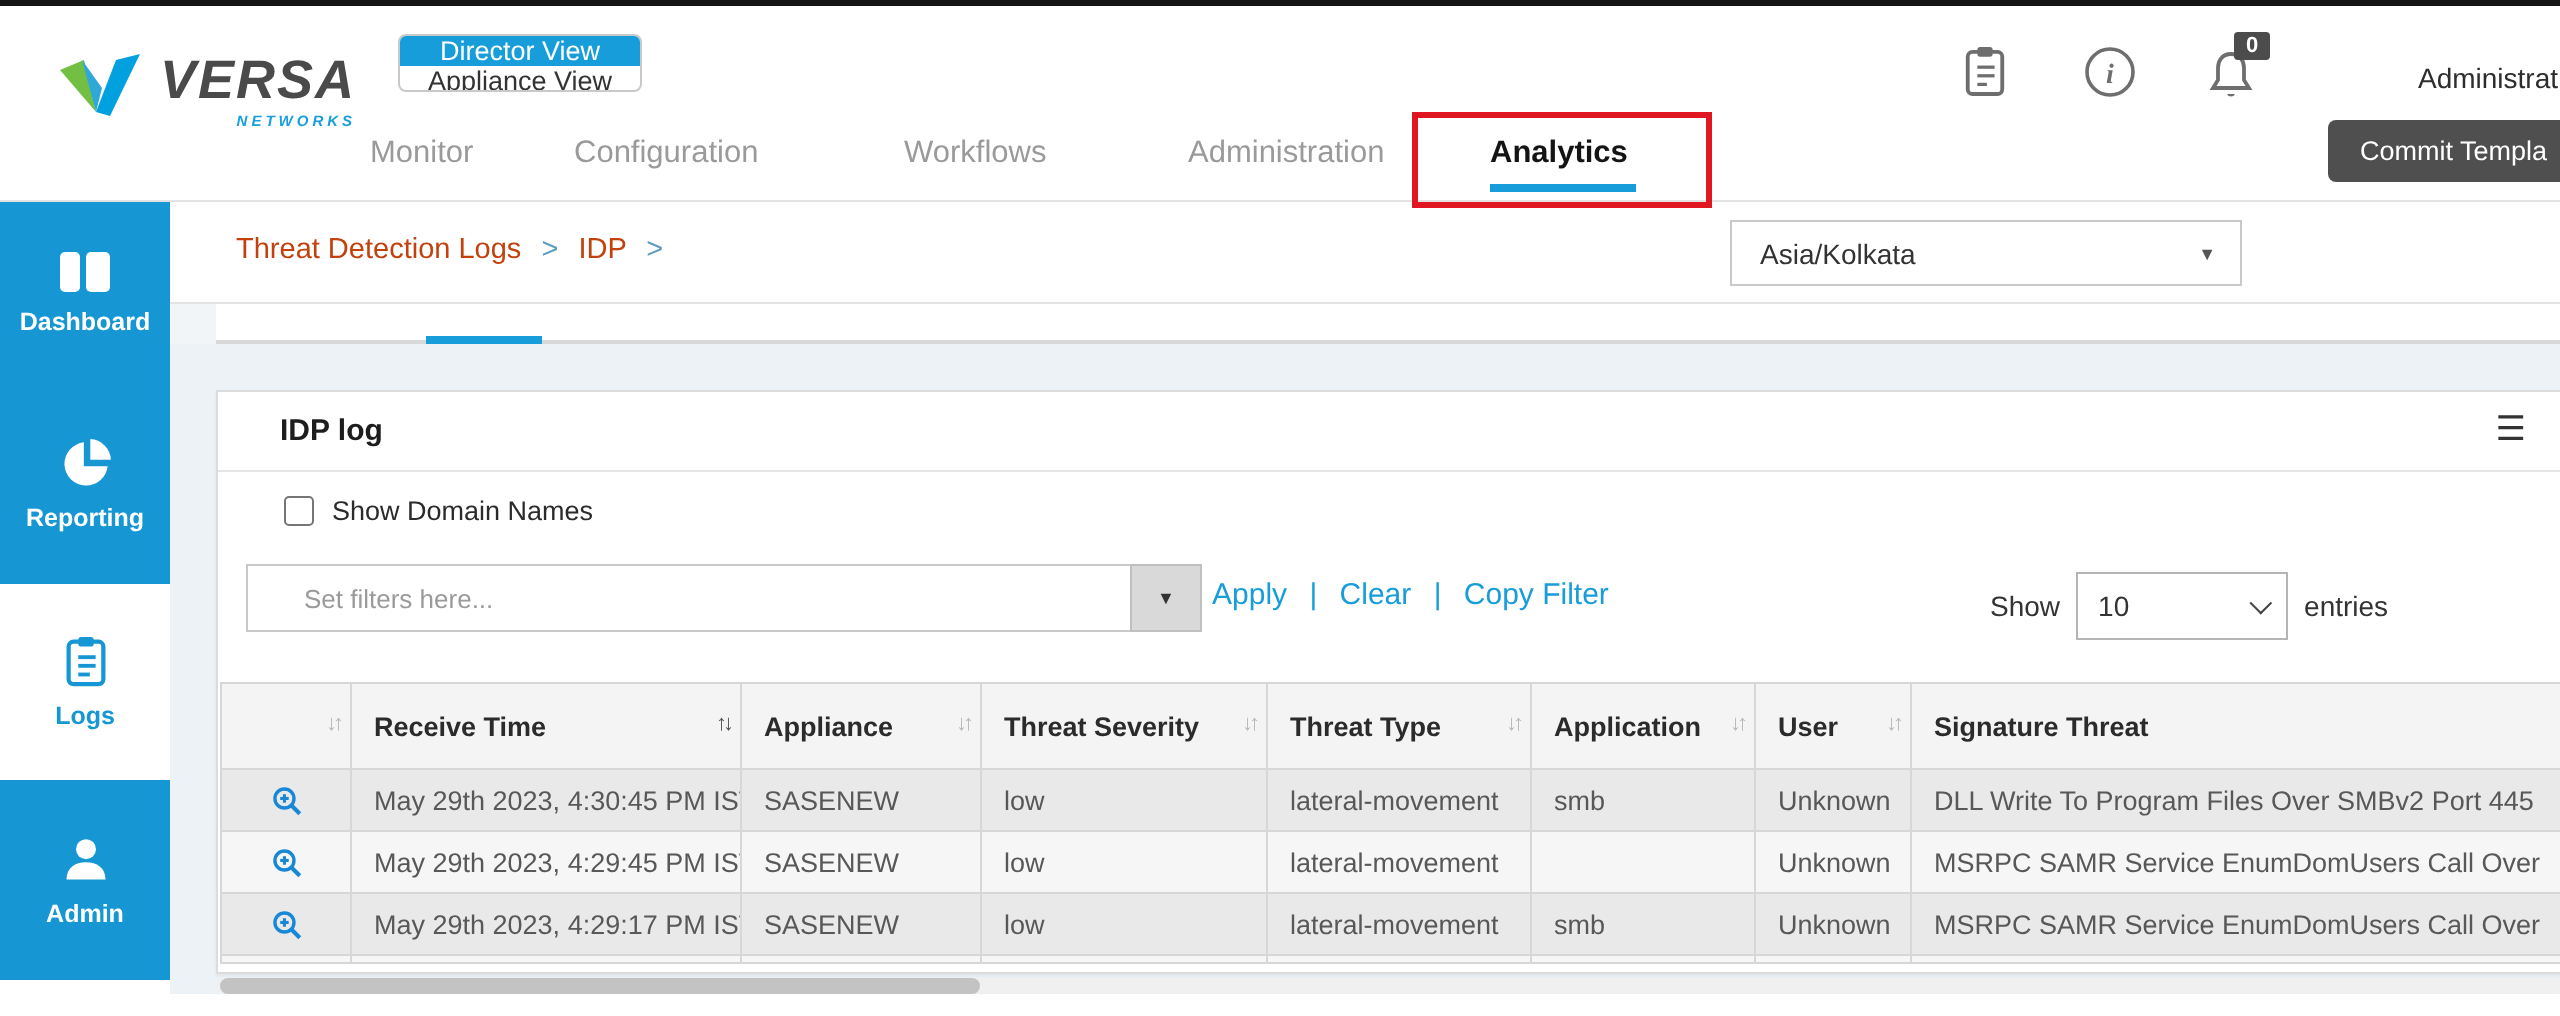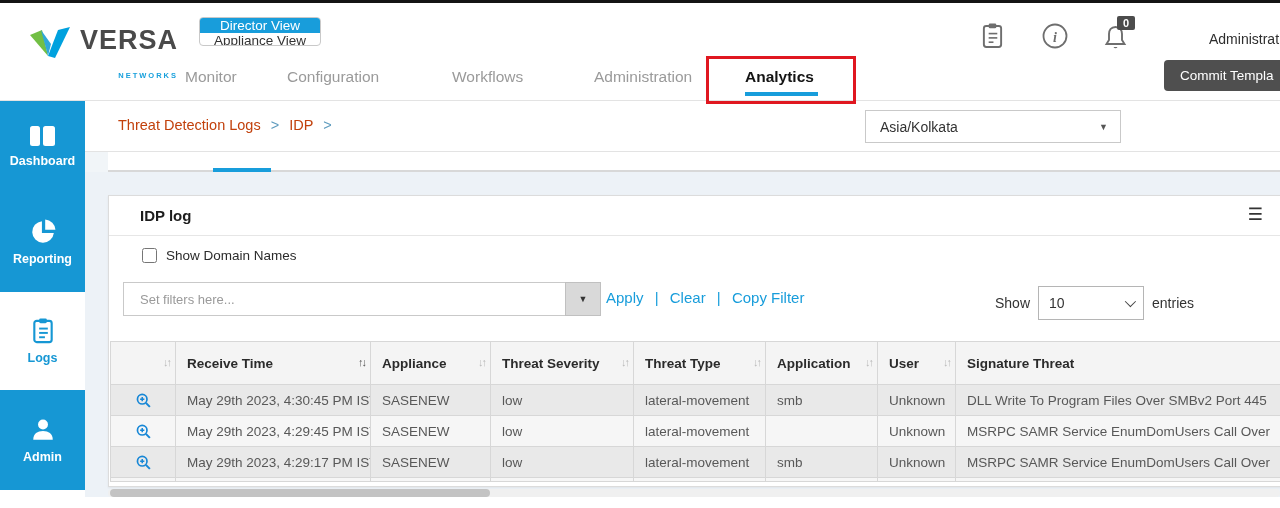--- a/index.html
+++ b/index.html
@@ -9,25 +9,25 @@
     font-family:"Liberation Sans", sans-serif;
     background:#ffffff;
     color:#333;
   }
   .abs { position:absolute; }
 
   
   .topline { left:0; top:0; width:1280px; height:3px; background:#141414; }
   .topbar { left:0; top:3px; width:1280px; height:98px; background:#fff; border-bottom:1px solid #e3e3e3; }
 
-  .logo { left:28px; top:22px; display:flex; align-items:flex-start; }
+  .logo { left:28px; top:22px; display:flex; align-items:flex-start;font-style:italic; }
   .logo svg { width:44px; height:42px; }
   .logo-text { margin-left:8px; display:flex; flex-direction:column; align-items:flex-end; }
   .logo-name { font-size:27px; font-weight:bold; color:#4a4a4a; letter-spacing:1px; line-height:30px; }
-  .logo-sub  { font-size:7.5px; font-weight:bold; color:#18a0dc; letter-spacing:2px; margin-top:16px; }
+  .logo-sub  { font-size:7.5px; font-weight:bold; color:#18a0dc; letter-spacing:2px; margin-top:1px; }
 
   .view-switcher { left:199px; top:14px; display:flex; border:1px solid #c9c9c9; border-radius:4px; background:#fff; height:29px; overflow:hidden;flex-direction:column; }
   .view-tab { border:none; background:transparent; font-family:inherit; font-size:13.5px; color:#333; padding:0 14px; cursor:pointer; white-space:nowrap; }
   .view-tab.active { background:#189ddb; color:#fff; }
 
   .nav-item { top:65px; font-size:15.5px; color:#9a9a9a; cursor:pointer; white-space:nowrap; }
   .nav-item.active { color:#141414; font-weight:bold; }
   .nav-item.active::after { content:""; position:absolute; left:0; right:-4px; bottom:-10px; height:4px; background:#189ddb; }
 
   .annotation-box { left:706px; top:56px; width:150px; height:48px; border:3px solid #e01720; pointer-events:none; z-index:6; }
@@ -70,21 +70,21 @@
   .panel-header { position:absolute; left:0; top:0; width:100%; height:40px; border-bottom:1px solid #e6e6e6; }
   .panel-title { position:absolute; left:31px; top:11px; font-size:15px; font-weight:bold; color:#1d1d1d; }
   .list-icon { position:absolute; right:18px; top:9px; font-size:17px; color:#333; cursor:pointer; line-height:20px; }
 
   .domain-row { position:absolute; left:33px; top:52px; display:flex; align-items:center; }
   .domain-row input { width:15px; height:15px; margin:0; cursor:pointer; }
   .domain-label { font-size:13.5px; color:#2b2b2b; margin-left:9px; }
 
   .filter-row { position:absolute; left:0; top:86px; width:100%; height:36px; }
   .filter-group { position:absolute; left:14px; top:0; width:478px; height:34px; display:flex; }
-  .filter-input { flex:1; border:1px solid #c9c9c9; border-right:none; padding:0 16px; font-family:inherit; font-size:13px; color:#0369a1; outline:none; }
+  .filter-input { flex:1; border:1px solid #c9c9c9; border-right:none; padding:0 28px; font-family:inherit; font-size:13px; color:#0369a1; outline:none; }
   .filter-input::placeholder { color:#9a9a9a; }
   .filter-drop { width:36px; background:#d9d9d9; border:1px solid #c0c0c0; font-size:9px; color:#333; cursor:pointer; font-family:inherit; }
   .filter-links { position:absolute; left:497px; top:7px; font-size:15px; color:#189ddb; }
   .filter-link { cursor:pointer; }
   .filter-pipe { margin:0 7px; }
   .entries { position:absolute; left:886px; top:4px; display:flex; align-items:center; font-size:14px; color:#333; }
   .entries-select { width:106px; height:28px; border:1px solid #b5b5b5; background:#fff; margin:0 8px; display:flex; align-items:center; padding:16px 10px; font-size:14px; cursor:pointer; }
   .chev { margin-left:auto; width:8px; height:8px; border-right:1.5px solid #444; border-bottom:1.5px solid #444; transform:rotate(45deg) translateY(-2px); }
 
   

